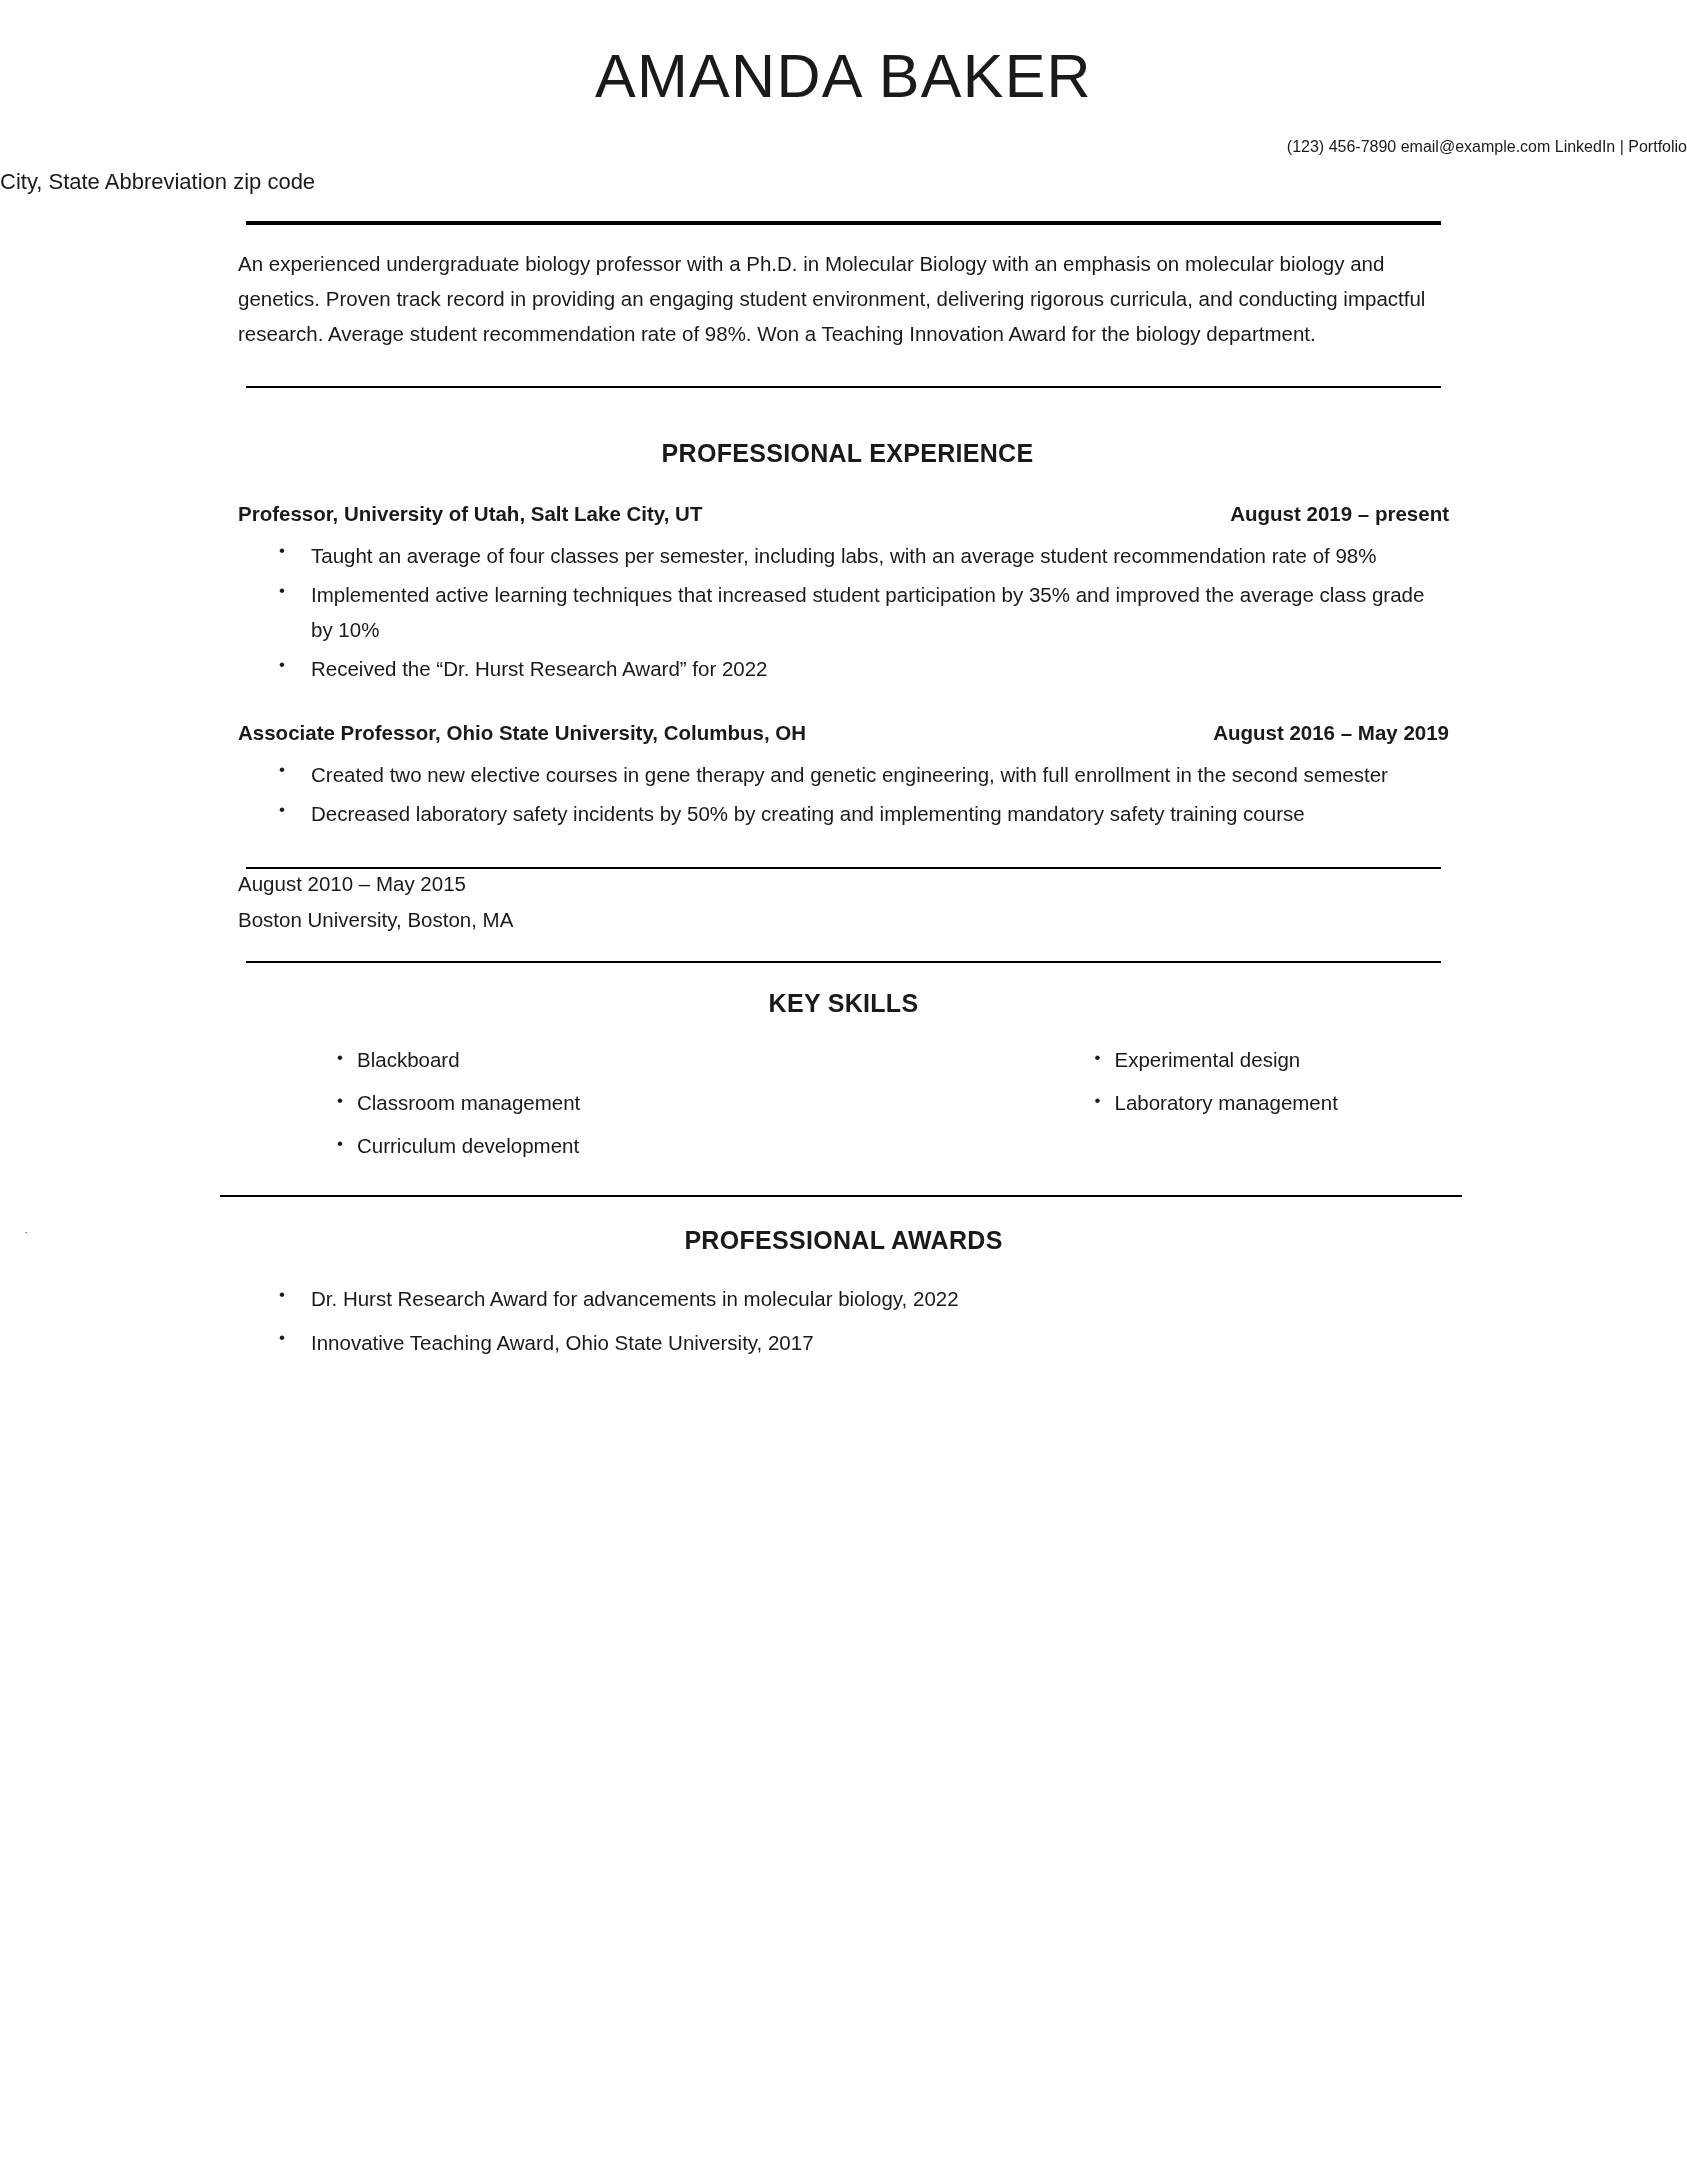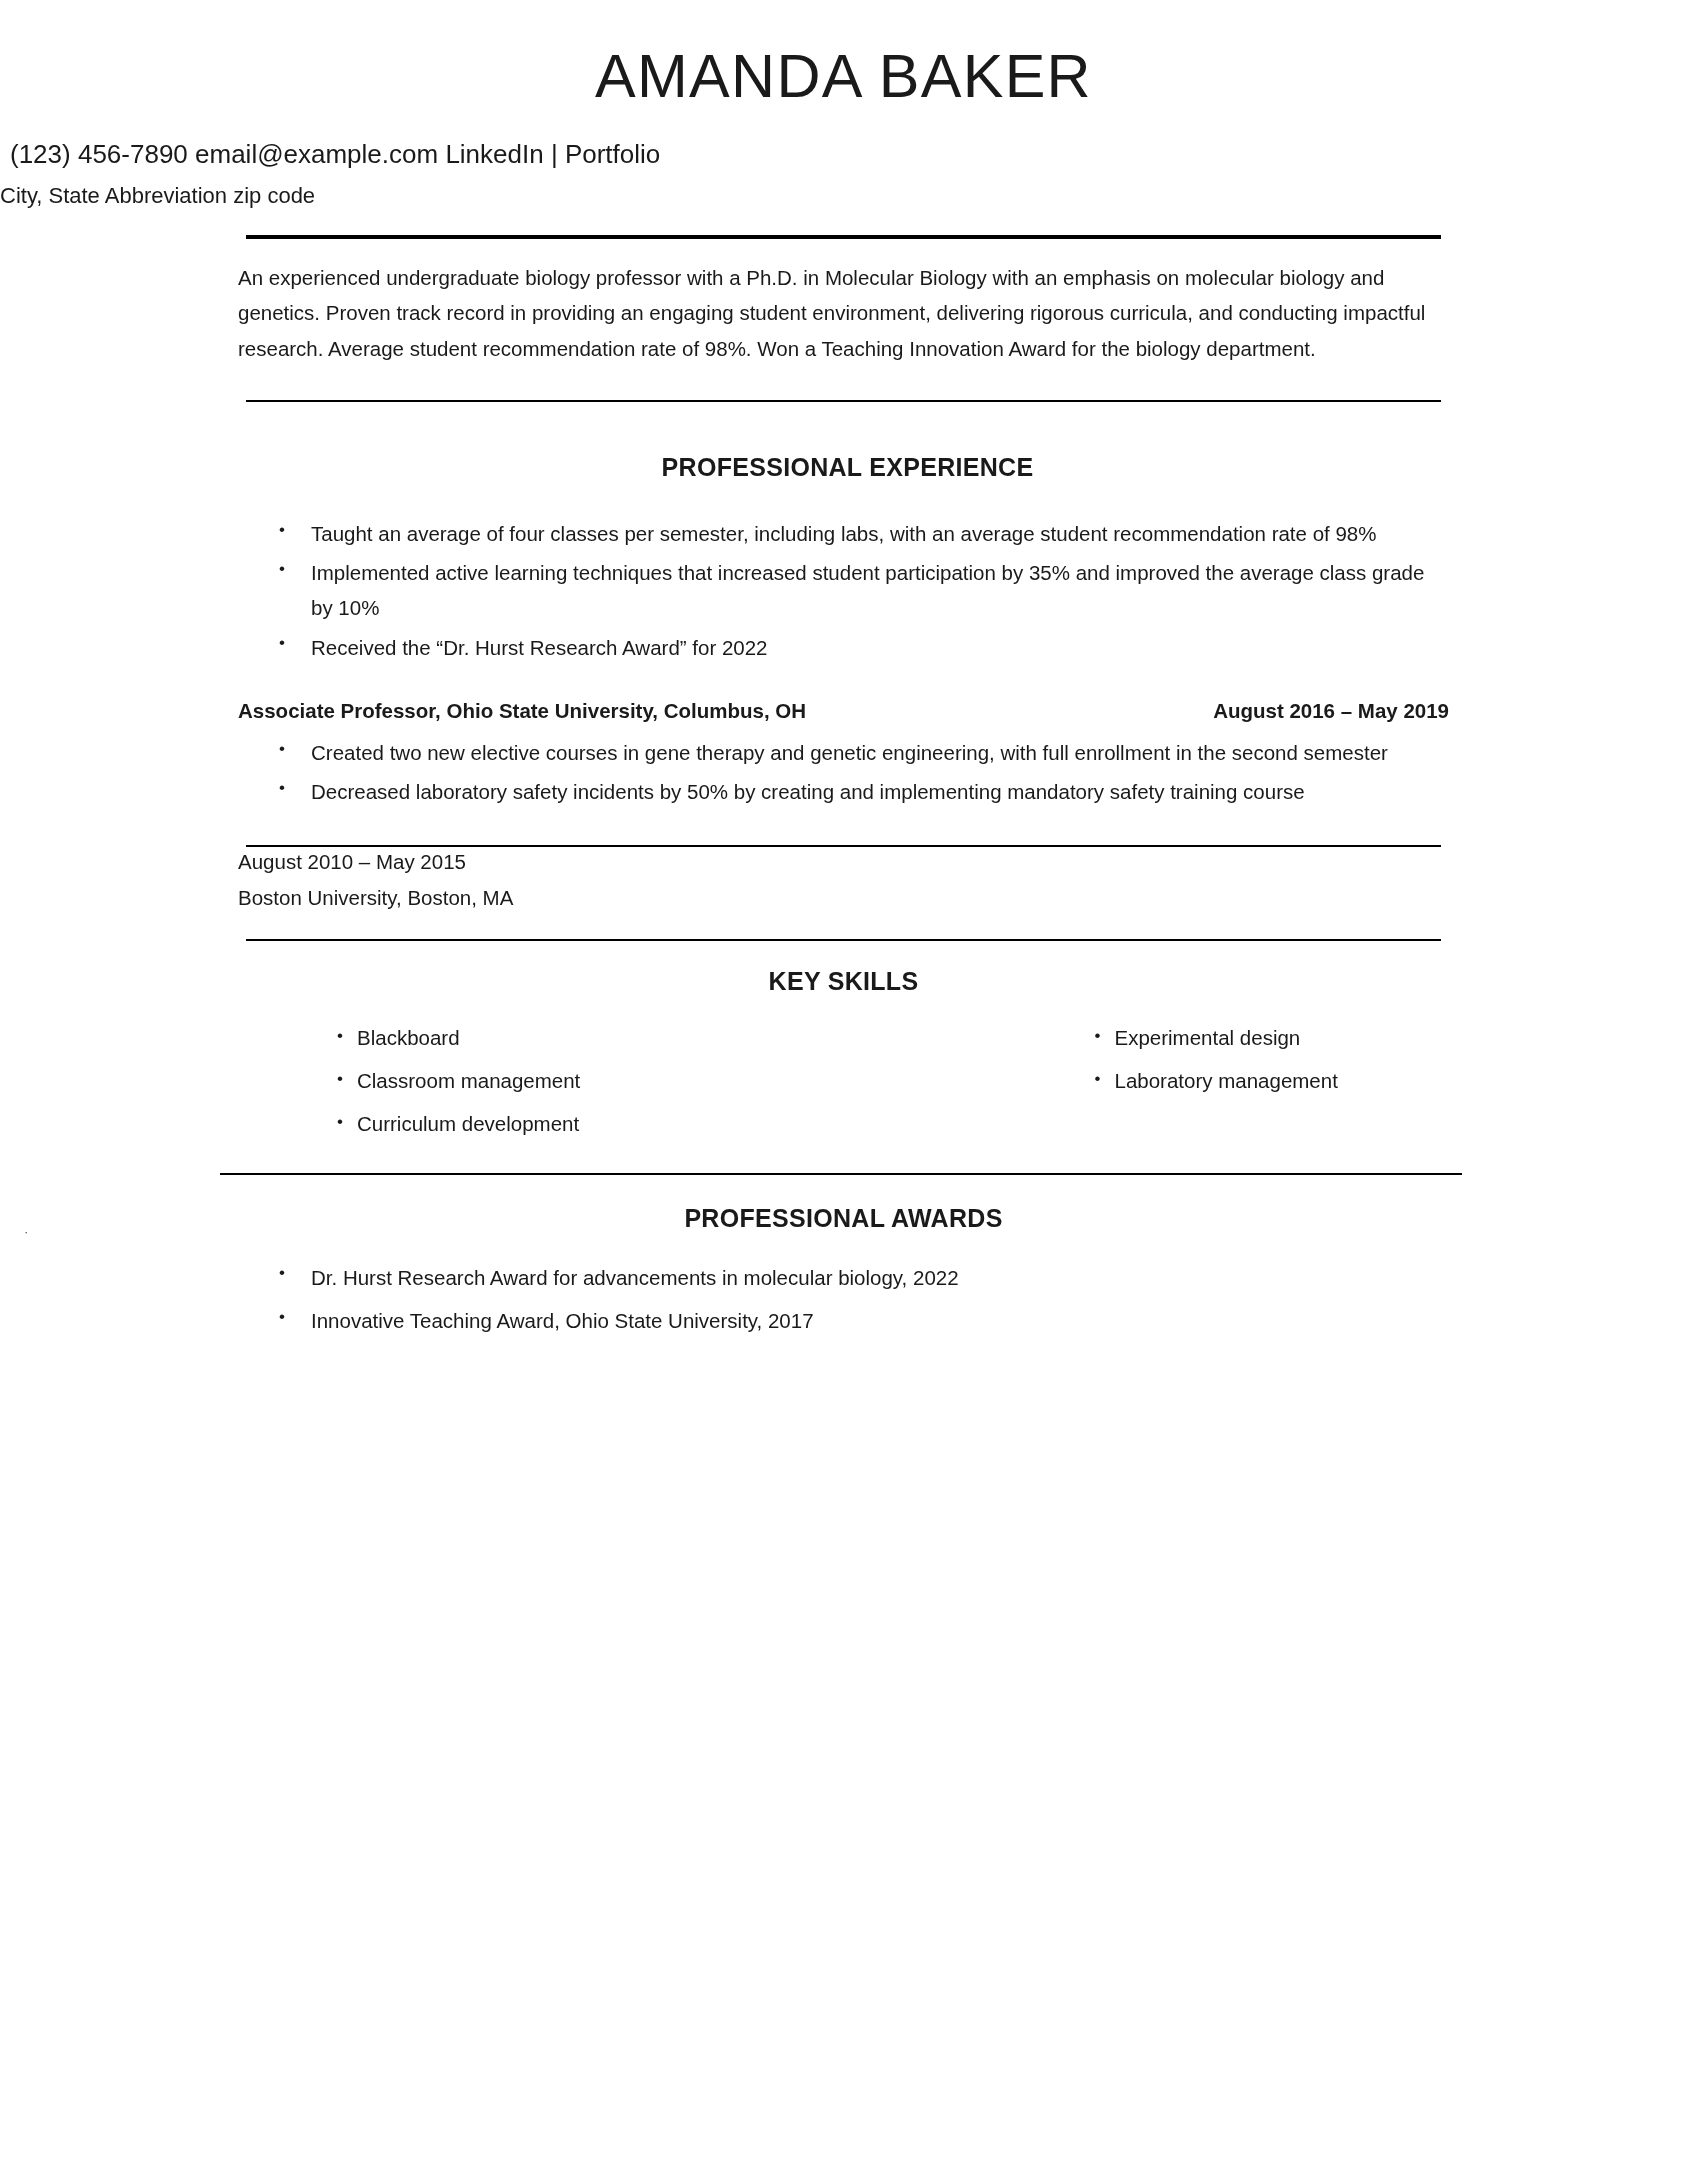--- a/index.html
+++ b/index.html
@@ -27,22 +27,22 @@
   .name {
     text-align: center;
     font-size: 61px;
     font-weight: 400;
     letter-spacing: 1.3px;
     margin: 0;
     padding-top: 44px;
     line-height: 1.08;
   }
   .contact-line {
-    text-align: left;
-    font-size: 26px;
+    text-align: right;
+    font-size: 16px;
     font-weight: 400;
     margin-top: 26.5px;
     line-height: 1.42;
     padding-left: 10px;
   }
   .contact-line2 {
     text-align: left;
     font-size: 22px;
     font-weight: 400;
     margin-top: 6.6px;
@@ -213,20 +213,24 @@
 
   <div class="content">
     <p class="body-text" id="profile-text">An experienced undergraduate biology professor with a Ph.D. in Molecular Biology with an emphasis on molecular biology and genetics. Proven track record in providing an engaging student environment, delivering rigorous curricula, and conducting impactful research. Average student recommendation rate of 98%. Won a Teaching Innovation Award for the biology department.</p>
   </div>
   <hr class="rule-thin rule-profile">
 
   <h2 class="section-title" id="experience-title">PROFESSIONAL EXPERIENCE</h2>
 
   <div class="content">
     <div class="job">
+      <div class="job-head">
+        <span class="job-title">Professor, University of Utah, Salt Lake City, UT</span>
+        <span class="job-dates">August 2019 – present</span>
+      </div>
       <ul class="bullets">
         <li>Taught an average of four classes per semester, including labs, with an average student recommendation rate of 98%</li>
         <li>Implemented active learning techniques that increased student participation by 35% and improved the average class grade by 10%</li>
         <li>Received the “Dr. Hurst Research Award” for 2022</li>
       </ul>
     </div>
 
     <div class="job">
       <div class="job-head">
         <span class="job-title">Associate Professor, Ohio State University, Columbus, OH</span>

